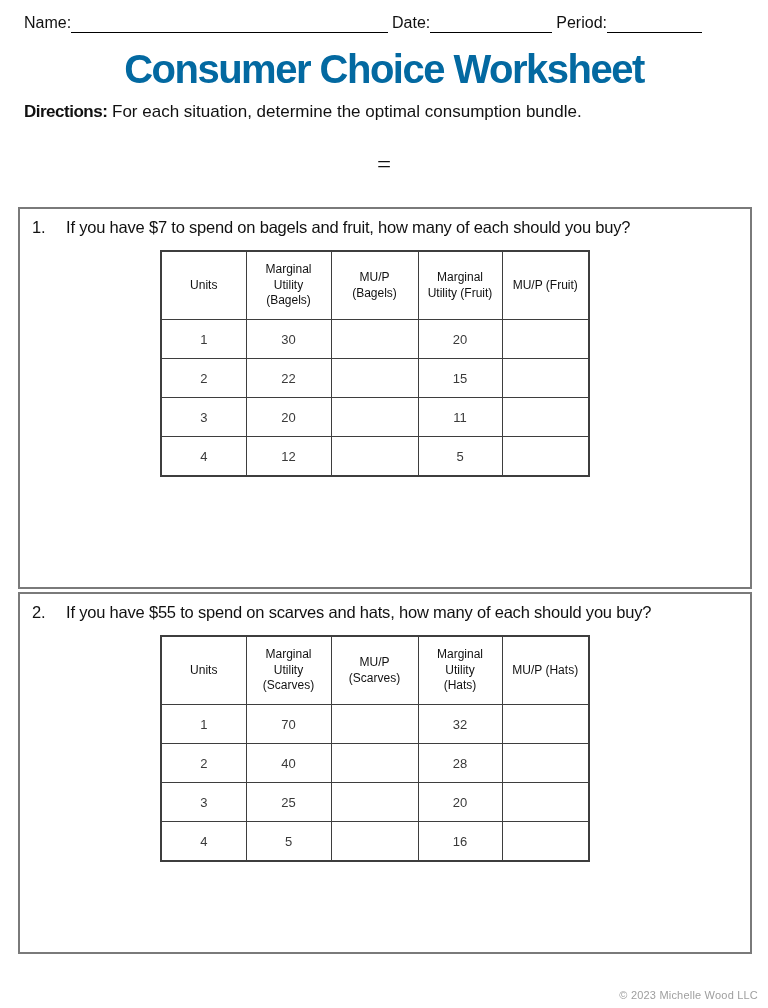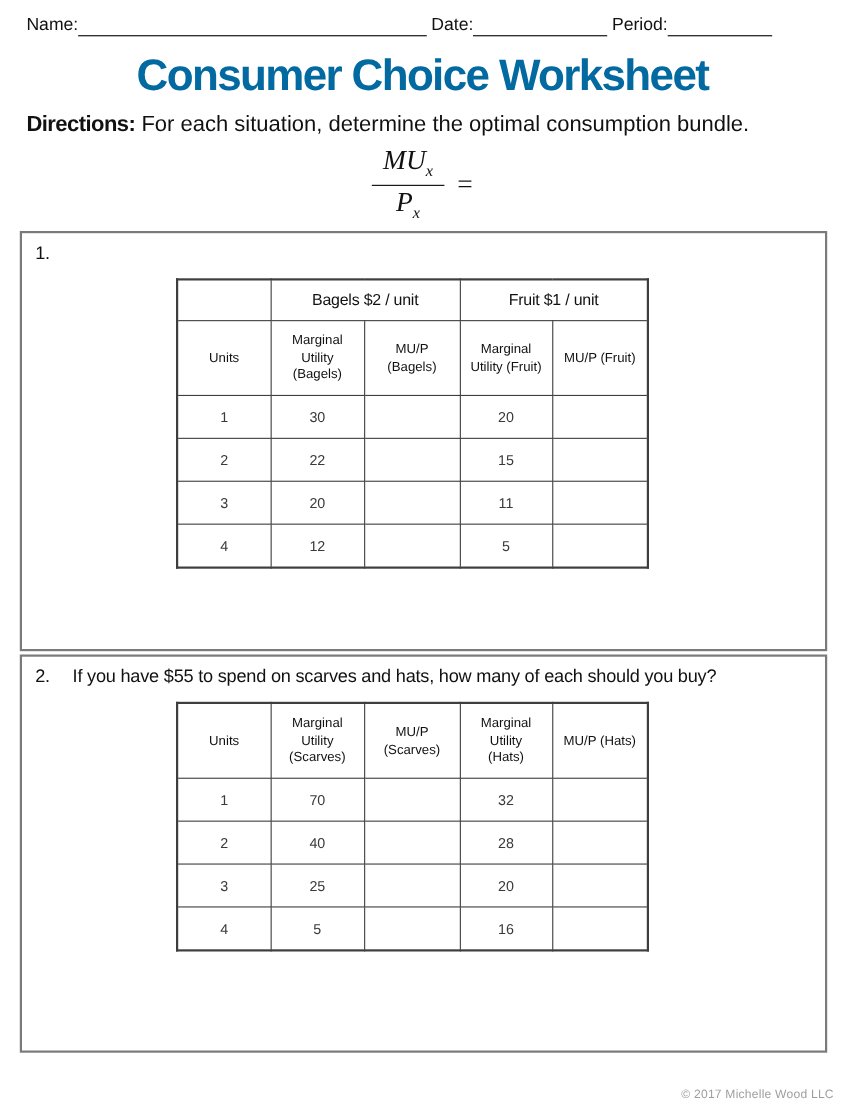--- a/index.html
+++ b/index.html
@@ -17,21 +17,21 @@
   .f-date .fline{width:122px;}
   .f-period .fline{width:95px;}
   .f-date{margin-left:4px;}
   .f-period{margin-left:4px;}
 
   .title{
     text-align:center;margin:14px 0 0 0;font-size:40px;font-weight:bold;
     letter-spacing:-1.5px;color:#0369a1;
   }
 
-  .directions{margin:10px 0 0 24px;font-size:20px;}
+  .directions{margin:10px 0 0 24px;font-size:17px;}
   .directions b{letter-spacing:-0.5px;}
 
   
   .formula{
     display:flex;justify-content:center;align-items:center;gap:12px;
     margin-top:8px;height:70px;
     font-family:"Liberation Serif", serif;font-style:italic;font-size:25px;
   }
   .frac{display:inline-flex;flex-direction:column;align-items:center;}
   .frac .num{padding:0 10px 3px 10px;border-bottom:1.8px solid #000;}
@@ -85,45 +85,37 @@
     <span class="flabel">Period:</span>
     <span class="fline"></span>
   </div>
 </div>
 
 <h1 class="title">Consumer Choice Worksheet</h1>
 
 <p class="directions"><b>Directions:</b> <span>For each situation, determine the optimal consumption bundle.</span></p>
 
 <div class="formula">
-  <span class="frac">
-    <span class="num"><span>MU</span><sub>x</sub></span>
-    <span class="den"><span>P</span><sub>x</sub></span>
-  </span>
   <span class="eq">=</span>
 </div>
 
 <div class="problem-box" id="box1">
   <div class="qrow">
     <span class="qnum">1.</span>
+    <span class="qtext">If you have $7 to spend on bagels and fruit, how many of each should you buy?</span>
   </div>
   <table class="mu-table">
     <colgroup>
         <col style="width:85px">
         <col style="width:85px">
         <col style="width:87px">
         <col style="width:84px">
         <col style="width:87px">
       </colgroup>
     <tbody>
-        <tr class="ghead">
-      <td></td>
-      <td colspan="2" class="gsep">Bagels $2 / unit</td>
-      <td colspan="2" class="gsep">Fruit $1 / unit</td>
-    </tr>
     <tr class="subhead">
       <td>Units</td>
       <td class="gsep">Marginal Utility (Bagels)</td>
       <td>MU/P (Bagels)</td>
       <td class="gsep">Marginal Utility (Fruit)</td>
       <td>MU/P (Fruit)</td>
     </tr>
     <tr class="drow">
       <td>1</td>
       <td class="gsep">30</td>
@@ -202,13 +194,13 @@
       <td>4</td>
       <td class="gsep">5</td>
       <td></td>
       <td class="gsep">16</td>
       <td></td>
     </tr>
   </tbody>
     </table>
 </div>
 
-<div class="footer">© 2017 Michelle Wood LLC</div>
+<div class="footer">© 2023 Michelle Wood LLC</div>
 
 </body></html>

